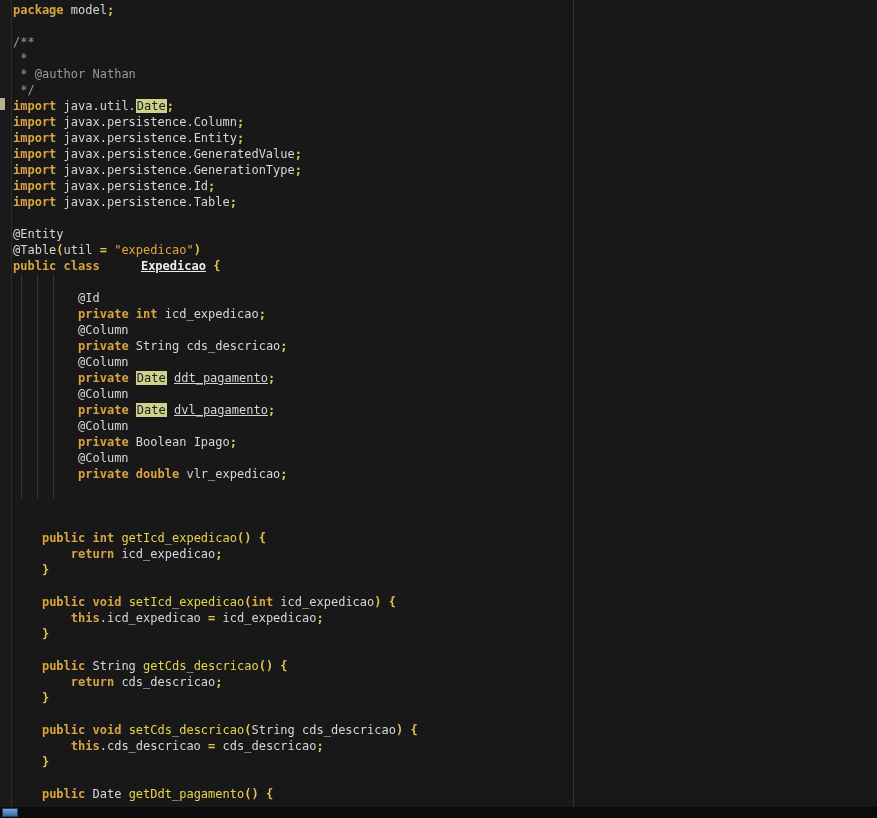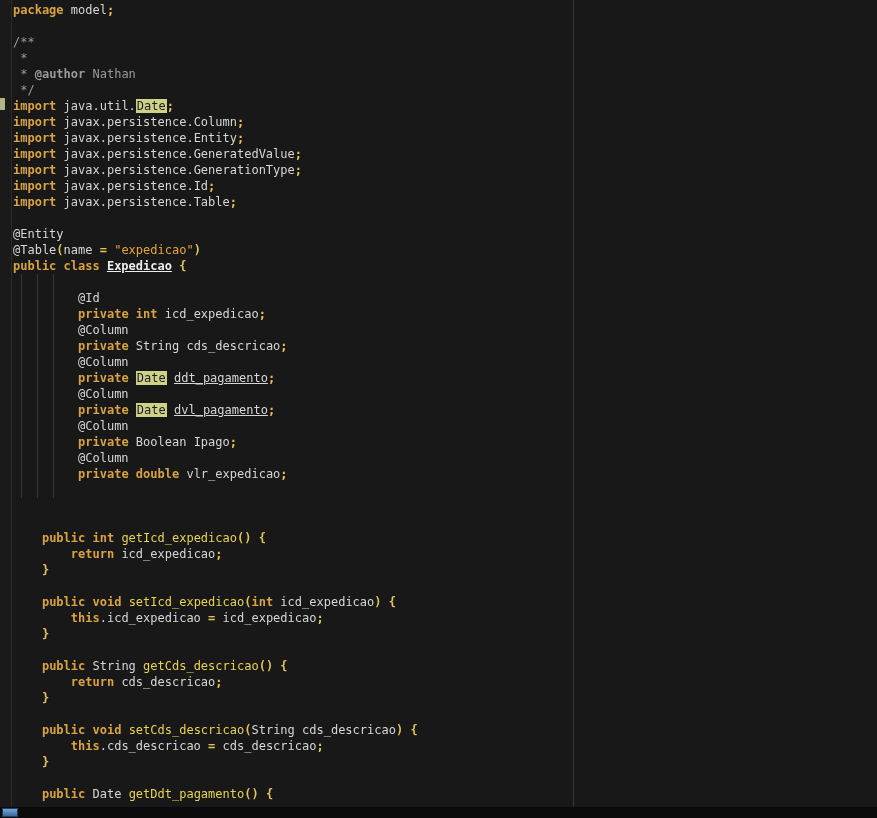--- a/index.html
+++ b/index.html
@@ -20,26 +20,26 @@
   .ruler{position:absolute;left:573px;top:0;bottom:0;width:1px;background:var(--ruler);z-index:0;}
   .indent-guide{position:absolute;width:1px;top:274px;height:224px;background:var(--guide);z-index:0;}
   .g1{left:21px;} .g2{left:37px;} .g3{left:53px;}
   .code{position:absolute;left:13px;top:2px;right:0;z-index:1;}
   .code-line{white-space:pre;height:16px;line-height:16px;font-size:12px;color:var(--pl);}
   .tok-kw{color:var(--kw);font-weight:bold;margin-top:15px;}
   .tok-pl{color:var(--pl);}
   .tok-pu{color:var(--pu);font-weight:bold;}
   .tok-st{color:var(--st);}
   .tok-cm{color:var(--cm);}
-  .tok-cmb{color:var(--cm);font-weight:bold;}
+  .tok-cmb{color:var(--cm);font-weight:normal;}
   .tok-mt{color:var(--mt);font-weight:normal;}
   .tok-it{color:var(--pl);font-style:italic;}
   .tok-hl{background:var(--hlbg);color:var(--hlfg);padding:0 1px;}
   .tok-ul{color:var(--pl);text-decoration:underline;}
-  .tok-ulb{color:#ededed;font-weight:bold;text-decoration:underline;}
+  .tok-ulb{color:#ededed;font-weight:bold;text-decoration:underline;margin-left:34px;}
   .taskbar{position:absolute;left:0;bottom:0;width:877px;height:11px;background:var(--taskbar);z-index:3;}
   .taskbar-icon{
     position:absolute;left:2px;top:1px;width:16px;height:9px;border-radius:1px;
     background:linear-gradient(#7fb0dd,#2d5f96);
     box-shadow:inset 0 0 0 1px #1d3f63;
   }
 </style>
 </head>
 <body>
 
@@ -60,21 +60,21 @@
       <div class="code-line"><span class="tok-cm"> */</span></div>
       <div class="code-line"><span class="tok-kw">import</span><span class="tok-pl"> java.util.</span><span class="tok-hl">Date</span><span class="tok-pu">;</span></div>
       <div class="code-line"><span class="tok-kw">import</span><span class="tok-pl"> javax.persistence.Column</span><span class="tok-pu">;</span></div>
       <div class="code-line"><span class="tok-kw">import</span><span class="tok-pl"> javax.persistence.Entity</span><span class="tok-pu">;</span></div>
       <div class="code-line"><span class="tok-kw">import</span><span class="tok-pl"> javax.persistence.GeneratedValue</span><span class="tok-pu">;</span></div>
       <div class="code-line"><span class="tok-kw">import</span><span class="tok-pl"> javax.persistence.GenerationType</span><span class="tok-pu">;</span></div>
       <div class="code-line"><span class="tok-kw">import</span><span class="tok-pl"> javax.persistence.Id</span><span class="tok-pu">;</span></div>
       <div class="code-line"><span class="tok-kw">import</span><span class="tok-pl"> javax.persistence.Table</span><span class="tok-pu">;</span></div>
       <div class="code-line">&nbsp;</div>
       <div class="code-line"><span class="tok-pl">@Entity</span></div>
-      <div class="code-line"><span class="tok-pl">@Table</span><span class="tok-pu">(</span><span class="tok-pl">name </span><span class="tok-pu">= </span><span class="tok-st">"expedicao"</span><span class="tok-pu">)</span></div>
+      <div class="code-line"><span class="tok-pl">@Table</span><span class="tok-pu">(</span><span class="tok-pl">util </span><span class="tok-pu">= </span><span class="tok-st">"expedicao"</span><span class="tok-pu">)</span></div>
       <div class="code-line"><span class="tok-kw">public class </span><span class="tok-ulb">Expedicao</span><span class="tok-pl"> </span><span class="tok-pu">{</span></div>
       <div class="code-line">&nbsp;</div>
       <div class="code-line"><span class="tok-pl">         @Id</span></div>
       <div class="code-line"><span class="tok-pl">         </span><span class="tok-kw">private int</span><span class="tok-pl"> icd_expedicao</span><span class="tok-pu">;</span></div>
       <div class="code-line"><span class="tok-pl">         @Column</span></div>
       <div class="code-line"><span class="tok-pl">         </span><span class="tok-kw">private</span><span class="tok-pl"> String cds_descricao</span><span class="tok-pu">;</span></div>
       <div class="code-line"><span class="tok-pl">         @Column</span></div>
       <div class="code-line"><span class="tok-pl">         </span><span class="tok-kw">private</span><span class="tok-pl"> </span><span class="tok-hl">Date</span><span class="tok-pl"> </span><span class="tok-ul">ddt_pagamento</span><span class="tok-pu">;</span></div>
       <div class="code-line"><span class="tok-pl">         @Column</span></div>
       <div class="code-line"><span class="tok-pl">         </span><span class="tok-kw">private</span><span class="tok-pl"> </span><span class="tok-hl">Date</span><span class="tok-pl"> </span><span class="tok-ul">dvl_pagamento</span><span class="tok-pu">;</span></div>

